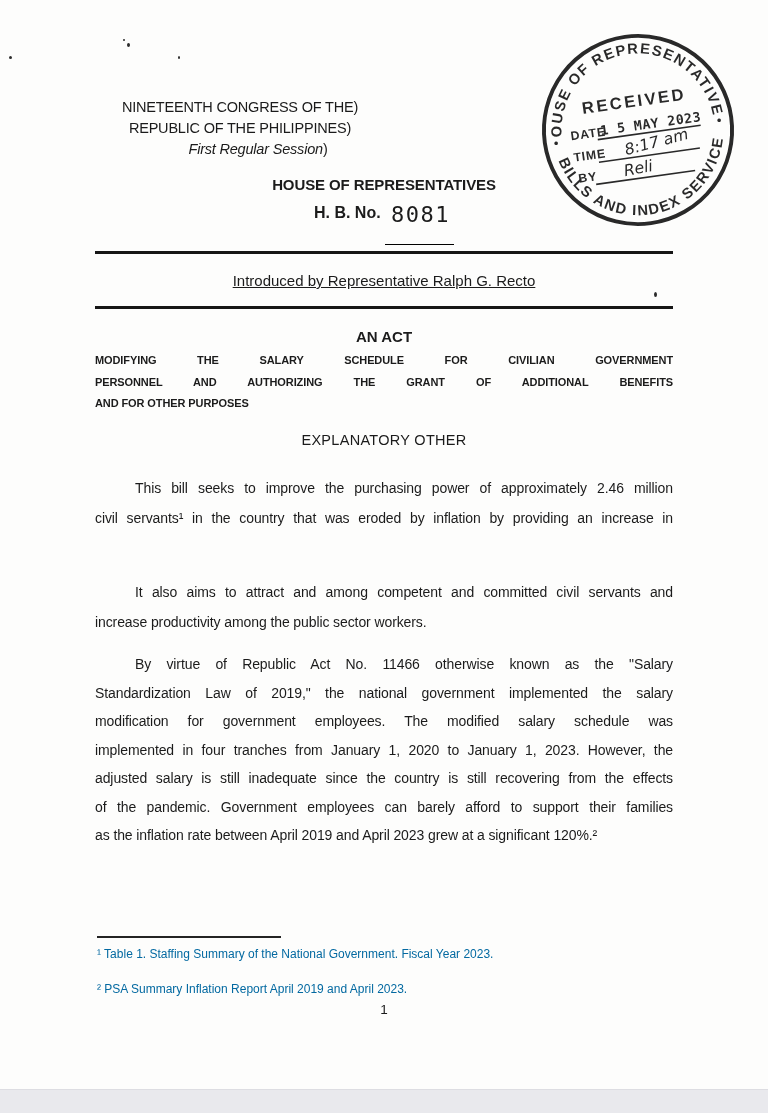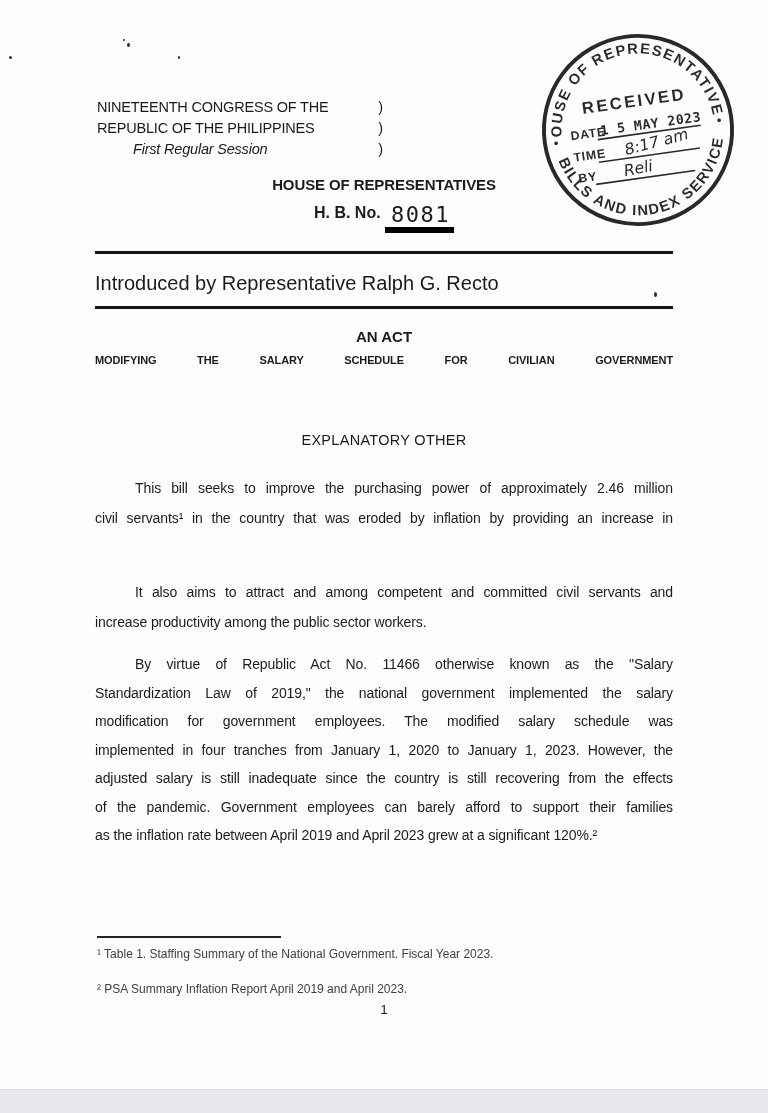--- a/index.html
+++ b/index.html
@@ -6,56 +6,56 @@
   .page {
     position:relative; width:768px; height:1113px; overflow:hidden;
     background:#fdfdfc; color:#1b1b1b;
     font-family:"Liberation Sans","DejaVu Sans",sans-serif;
   }
   .abs { position:absolute; }
   .col { position:absolute; left:95px; width:578px; }
 
   
   .congress { top:97px; left:97px; width:286px; font-size:14.5px; line-height:21px; letter-spacing:-0.2px; }
-  .congress-row { display:flex; justify-content:space-between; }
+  .congress-row { display:flex; justify-content:center; }
   .italic { font-style:italic;margin-left:36px; }
 
   .chamber { top:176px; text-align:center; font-weight:bold; font-size:15px; letter-spacing:-0.1px; }
 
   .billline { top:202px; text-align:center; }
   .bill-label { font-weight:bold; font-size:16px; vertical-align:4px; }
   .bill-num {
     font-family:"DejaVu Sans Mono","Liberation Mono",monospace;
     font-size:22px; letter-spacing:1.5px;
-    border-bottom:6px solid #000000; padding:0 4px 0 6px;
+    border-bottom:1px solid #000000; padding:0 4px 17px 6px;
   }
 
   .rule { position:absolute; left:95px; width:578px; height:3px; background:#161616; }
   .rule1 { top:251px; } .rule2 { top:306px; }
 
-  .introduced { top:272px; text-align:left; font-size:20px; }
+  .introduced { top:272px; text-align:center; font-size:15px;text-decoration:underline; }
 
   .anact { top:328px; text-align:center; font-weight:bold; font-size:15px; }
   .title-block { top:350px; font-weight:bold; font-size:11px; }
   .tline { line-height:21.5px; height:21.5px; overflow:hidden; text-align:justify; text-align-last:justify; letter-spacing:-0.1px; }
   .tline.last { text-align-last:left; }
 
   .exnote { top:432px; text-align:center; font-size:14.5px; letter-spacing:0.3px; }
 
   .para { position:absolute; left:95px; width:578px; font-size:14px; }
   .pline { line-height:30px; height:30px; overflow:hidden; text-align:justify; text-align-last:justify; letter-spacing:-0.1px; }
   .pline.first { padding-left:40px; }
   .pline.last { text-align-last:left; }
   .p1 { top:473px; }
   .p2 { top:577px; }
   .p3 { top:650px; }
   .p3 .pline { line-height:28.5px; height:28.5px; }
 
   .fnrule { position:absolute; left:97px; top:936px; width:184px; height:2px; background:#242424; }
-  .fn { position:absolute; left:97px; width:560px; font-size:12px; color:#404040; }
+  .fn { position:absolute; left:97px; width:560px; font-size:12px; color:#0369a1; }
   .fn1 { top:947px; } .fn2 { top:982px; }
   .pagenum { top:1002px; text-align:center; font-size:13.5px; }
 
   .bottom-bar { position:absolute; left:0; top:1089px; width:768px; height:24px; background:#e9e9ed; border-top:1px solid #dddde2; }
 
   .speck { position:absolute; background:#2b2b2b; border-radius:50%; }
 
   .stamp-wrap { position:absolute; left:540px; top:32px; width:196px; height:196px; transform:rotate(-8deg); opacity:0.93; }
   .stamp-wrap svg { width:100%; height:100%; }
   .stamp-arc { font-family:"Liberation Sans","DejaVu Sans",sans-serif; font-weight:bold; font-size:15px; letter-spacing:1.5px; fill:#1a1a1a; }
@@ -129,20 +129,22 @@
     <span class="bill-num">8081</span>
   </div>
 
   <div class="rule rule1"></div>
   <div class="col introduced">Introduced by Representative Ralph G. Recto</div>
   <div class="rule rule2"></div>
 
   <div class="col anact">AN ACT</div>
   <div class="col title-block">
     <div class="tline">MODIFYING THE SALARY SCHEDULE FOR CIVILIAN GOVERNMENT</div>
+    <div class="tline">PERSONNEL AND AUTHORIZING THE GRANT OF ADDITIONAL BENEFITS</div>
+    <div class="tline last">AND FOR OTHER PURPOSES</div>
   </div>
 
   <div class="col exnote">EXPLANATORY OTHER</div>
 
   <div class="para p1">
     <div class="pline first">This bill seeks to improve the purchasing power of approximately 2.46 million</div>
     <div class="pline">civil servants¹ in the country that was eroded by inflation by providing an increase in</div>
   </div>
 
   <div class="para p2">

